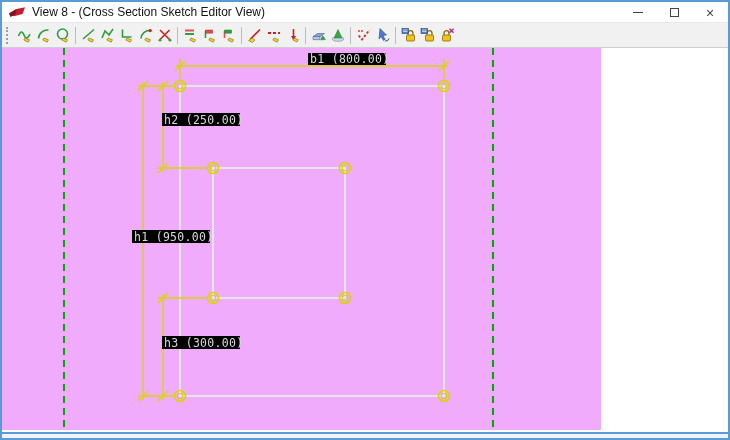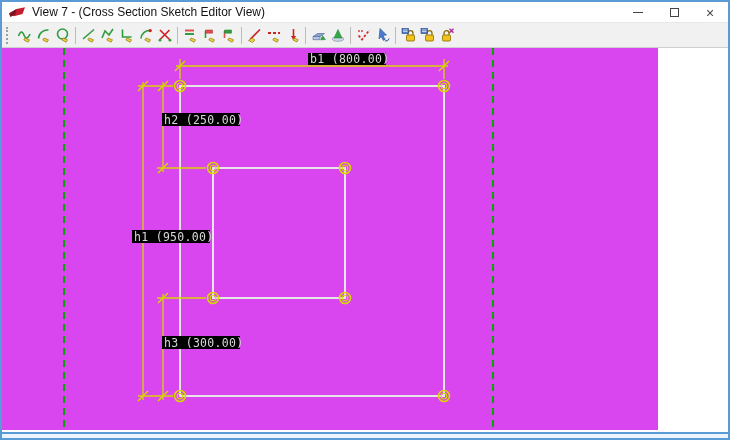--- a/index.html
+++ b/index.html
@@ -23,21 +23,21 @@
   
   .toolbar {
     height:25px; background:#f1f1f1; border-bottom:1px solid #cfcfcf;
     display:flex; align-items:center; padding-left:2px;
   }
   .grip { width:5px; height:17px; border-left:2px dotted #9aa0a6; margin:0 4px 0 2px; }
   .tbtn { width:19px; height:21px; display:flex; align-items:center; justify-content:center; }
   .tbtn svg { width:16px; height:16px; }
   .sep { width:1px; height:17px; background:#bcbcbc; margin:0 3px; }
   
-  .canvas { width:656px; height:382px; background:#d946ef; position:relative; }
+  .canvas { width:599px; height:382px; background:#f0abfc; position:relative; }
   .dim-label {
     font-family:"DejaVu Sans Mono", monospace; font-size:11.5px; fill:#d9d9d9;
     letter-spacing:0.3px;
   }
   
   .bottom-frame {
     height:8px;
     background:linear-gradient(#ffffff 0 2px, #5b9bd5 2px 4px, #eef4fb 4px 100%);
   }
 </style>
@@ -46,21 +46,21 @@
 
 <div id="window">
 
   <div class="titlebar">
     <span class="app-icon">
       <svg viewBox="0 0 18 14">
         <path d="M1 8.5L8.5 4l8.5-1.8L14.5 9 6 11.2z" fill="#c41e2e"></path>
         <path d="M1 8.5L8.5 4l-1.2 5.6L2.4 12z" fill="#7e1220"></path>
       </svg>
     </span>
-    <span class="title">View 7 - (Cross Section Sketch Editor View)</span>
+    <span class="title">View 8 - (Cross Section Sketch Editor View)</span>
     <div class="win-controls">
       <div class="winbtn" title="Minimize">
           <div class="glyph-min"></div>
         </div>
       <div class="winbtn" title="Maximize">
           <div class="glyph-max"></div>
         </div>
       <div class="winbtn" title="Close">
           <span class="glyph-close">×</span>
         </div>

